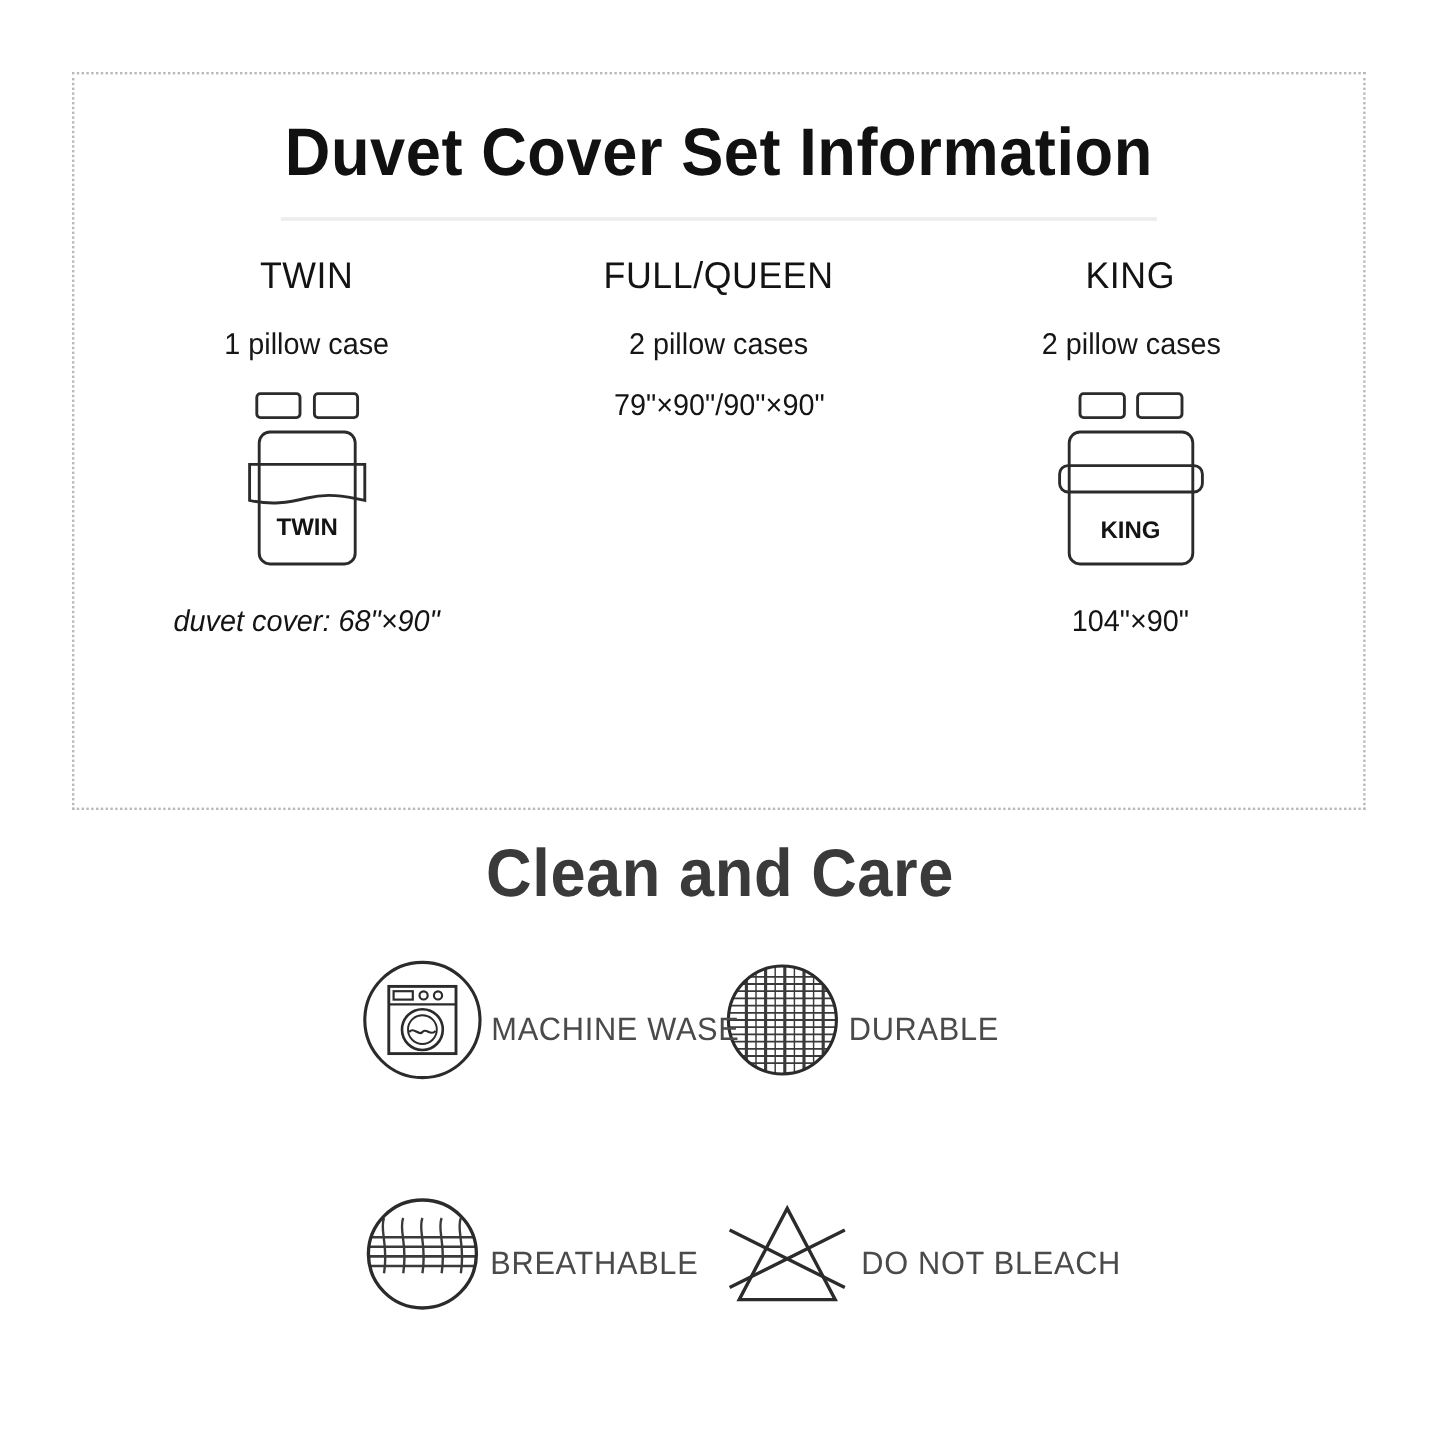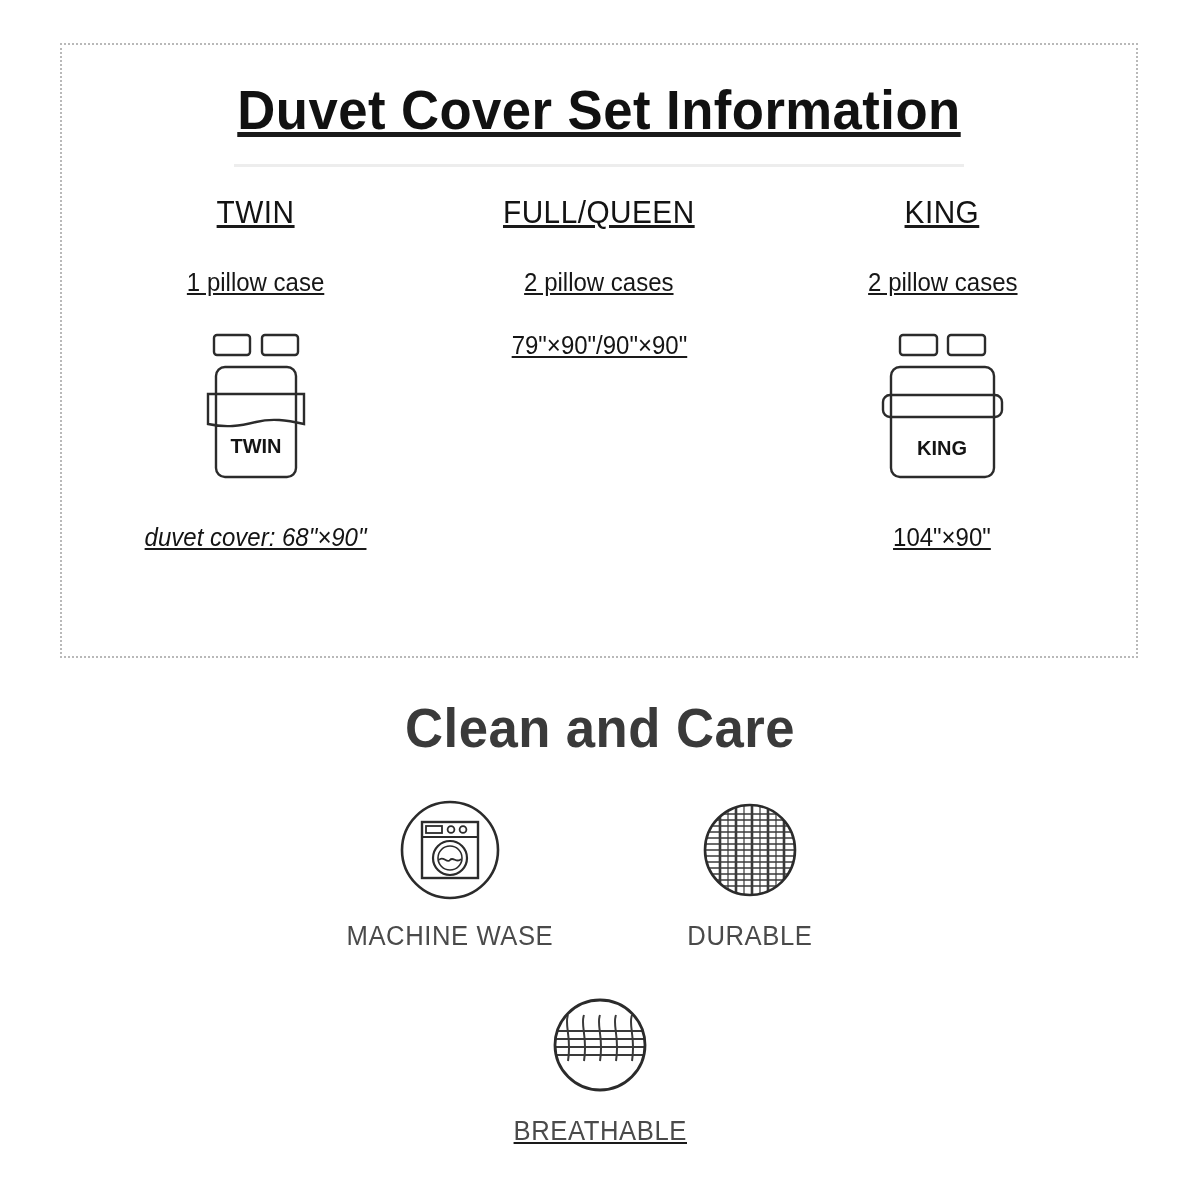--- a/index.html
+++ b/index.html
@@ -14,26 +14,25 @@
     font-family: "Liberation Sans", sans-serif;
     color: #1a1a1a;
     overflow: hidden;
     position: relative;
   }
 
   
   .info-panel {
     position: absolute;
     left: 60px;
-    top: 43px;
+    top: 60px;
     width: 1078px;
     height: 615px;
     box-sizing: border-box;
     border: 2px dotted #b9b9b9;
-    text-decoration: underline;
   }
 
   .panel-title {
     text-align: center;
     font-size: 56px;
     font-weight: bold;
     letter-spacing: 0.5px;
     color: #111111;
     margin: 36px 0 0 0;
     line-height: 1.05;
@@ -51,21 +50,20 @@
   .size-grid {
     display: flex;
     margin-top: 28px;
     padding: 0 22px;
   }
   .size-col {
     flex: 1 1 0;
     display: flex;
     flex-direction: column;
     align-items: center;
-    gap: 12px;
   }
   .size-name {
     font-size: 31px;
     font-weight: normal;
     letter-spacing: 0.5px;
     color: #131313;
     transform: scaleX(0.96);
   }
   .pillow-count {
     font-size: 25px;
@@ -106,26 +104,26 @@
   }
 
   .care-row {
     position: absolute;
     left: 0;
     width: 1200px;
     display: flex;
     justify-content: center;
   }
   .care-row.row-1 { top: 795px; }
-  .care-row.row-2 { top: 990px; text-decoration: underline; }
+  .care-row.row-2 { top: 990px; }
 
   .care-item {
     width: 300px;
     display: flex;
-    flex-direction: column;
+    flex-direction: row;
     align-items: center;
   }
   .care-row.row-2 .care-item { width: 300px; }
 
   .care-icon {
     height: 110px;
     display: flex;
     align-items: center;
     justify-content: center;
   }
@@ -284,14 +282,26 @@
             <path d="M68 22 C64 32 72 44 68 68"></path>
             <path d="M84 22 C80 32 88 44 84 68"></path>
           </g>
         </g>
         <circle cx="52" cy="52" r="45" fill="none" stroke="#2b2b2b" stroke-width="2.8"></circle>
       </svg>
     </div>
     <div class="care-label">BREATHABLE</div>
   </div>
 
+  <div class="care-item">
+    <div class="care-icon">
+      <svg width="112" height="104" viewBox="0 0 112 104">
+        <g stroke="#2b2b2b" stroke-width="2.8" fill="none">
+          <path d="M56 14 L96 90 L16 90 Z"></path>
+          <line x1="8" y1="32" x2="104" y2="80"></line>
+          <line x1="8" y1="80" x2="104" y2="32"></line>
+        </g>
+      </svg>
+    </div>
+    <div class="care-label">DO NOT BLEACH</div>
+  </div>
 
 </div>
 
 </body></html>

